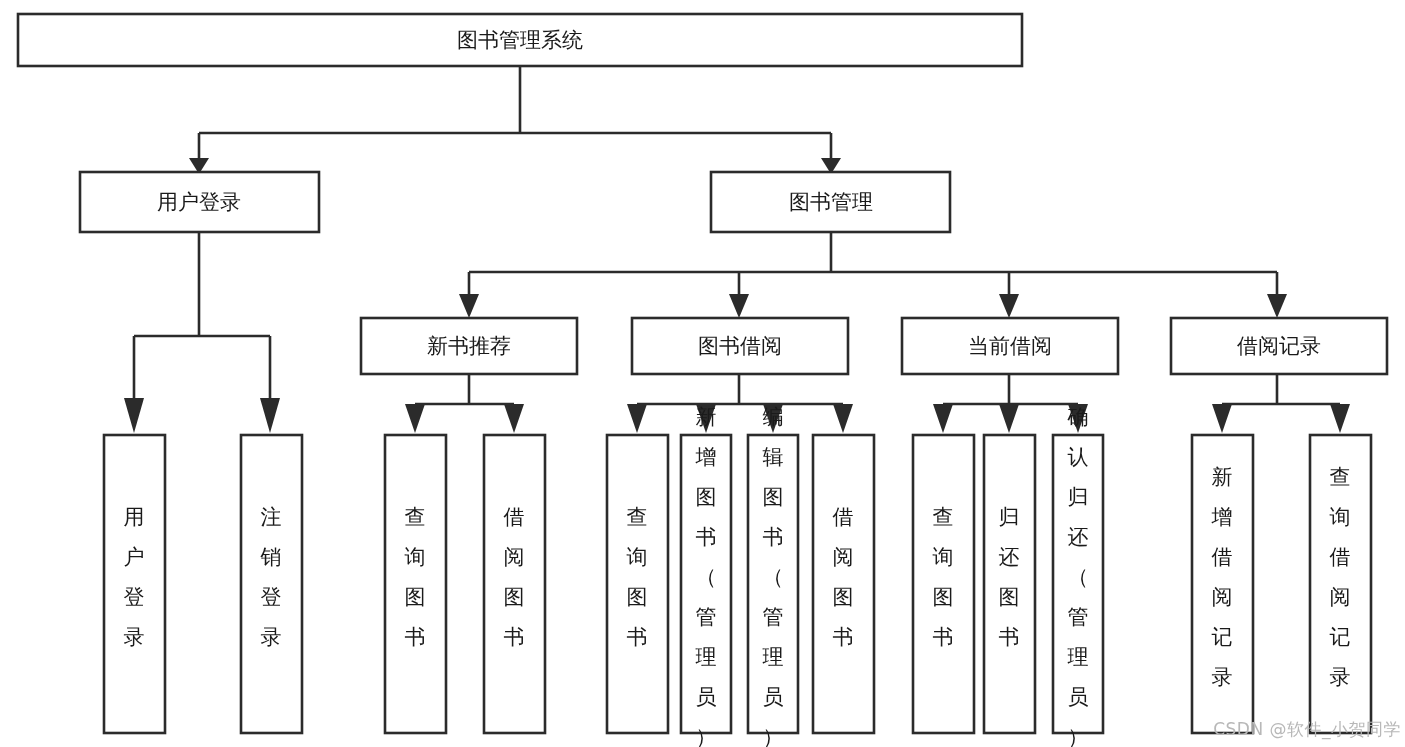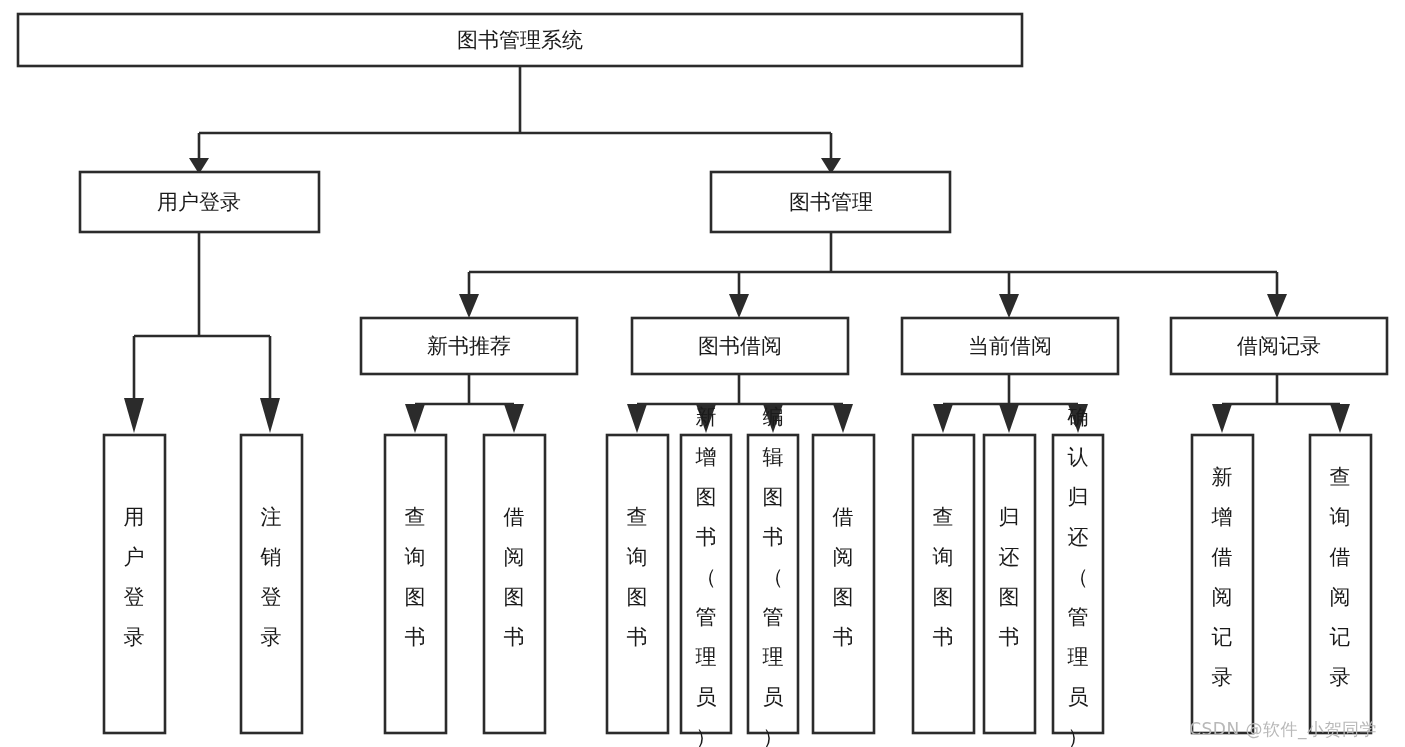--- a/index.html
+++ b/index.html
@@ -45,21 +45,21 @@
     dominant-baseline: middle;
   }
   .node-label-v {
     font-family: "DejaVu Sans", "Liberation Sans", sans-serif;
     font-size: 21px;
     fill: #1a1a1a;
     text-anchor: middle;
   }
   .watermark {
     position: absolute;
-    right: 28px;
+    right: 4px;
     bottom: 6px;
     font-family: "DejaVu Sans", "Liberation Sans", sans-serif;
     font-size: 17px;
     color: #b8b8b8;
     letter-spacing: 0.5px;
     white-space: nowrap;
     pointer-events: none;
   }
 </style>
 </head>

